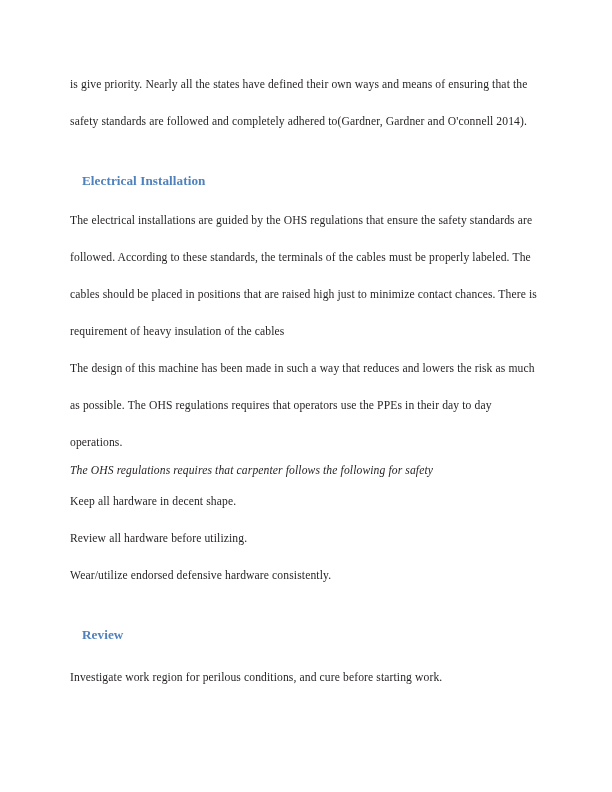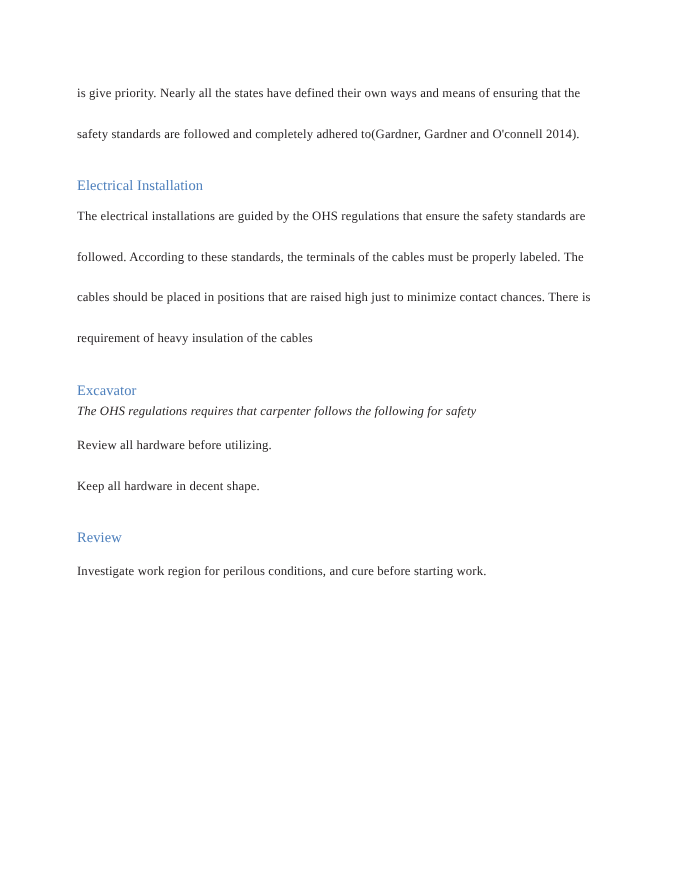--- a/index.html
+++ b/index.html
@@ -39,23 +39,23 @@
   }
 
   
   .para-continued {
     margin-bottom: 0;
   }
 
   
   .heading {
     font-size: 13.2px;
-    font-weight: normal;
+    font-weight: bold;
     color: #4f81bd;
-    margin: 0;
+    margin: 12px;
     line-height: 19px;
     padding-top: 19px;
     letter-spacing: 0.005em;
   }
 
   
   .para-after-heading {
     line-height: 19px;
     padding-bottom: 0;
     font-style: italic;
@@ -73,34 +73,35 @@
 
 <div class="page">
   <div class="doc-body">
 
     <p class="para para-continued">is give priority. Nearly all the states have defined their own ways and means of ensuring that the safety standards are followed and completely adhered to(Gardner, Gardner  and O'connell 2014).</p>
 
     <h2 class="heading">Electrical Installation</h2>
 
     <p class="para">The electrical installations are guided by the OHS regulations that ensure the safety standards are followed. According to these standards, the terminals of the cables must be properly labeled. The cables should be placed in positions that are raised high just to minimize contact chances. There is requirement of heavy insulation of the cables</p>
 
-    <h2 class="heading">Excavator</h2>
 
+    <p class="para">The design of this machine has been made in such a way that reduces and lowers the risk as much as possible. The OHS regulations requires that operators use the PPEs in their day to day operations.</p>
 
 
     <p class="para para-after-heading">The OHS regulations requires that carpenter follows the following for safety</p>
 
     <div class="spacer-sm"></div>
 
 
+    <p class="para para-list-item">Keep all hardware in decent shape.</p>
+
     <p class="para para-list-item">Review all hardware before utilizing.</p>
 
-    <p class="para para-list-item">Keep all hardware in decent shape.</p>
 
-
+    <p class="para para-list-item">Wear/utilize endorsed defensive hardware consistently.</p>
 
     <h2 class="heading">Review</h2>
 
 
     <div class="spacer-sm"></div>
 
     <p class="para para-list-item">Investigate work region for perilous conditions, and cure before starting work.</p>
 
   </div>
 </div>

